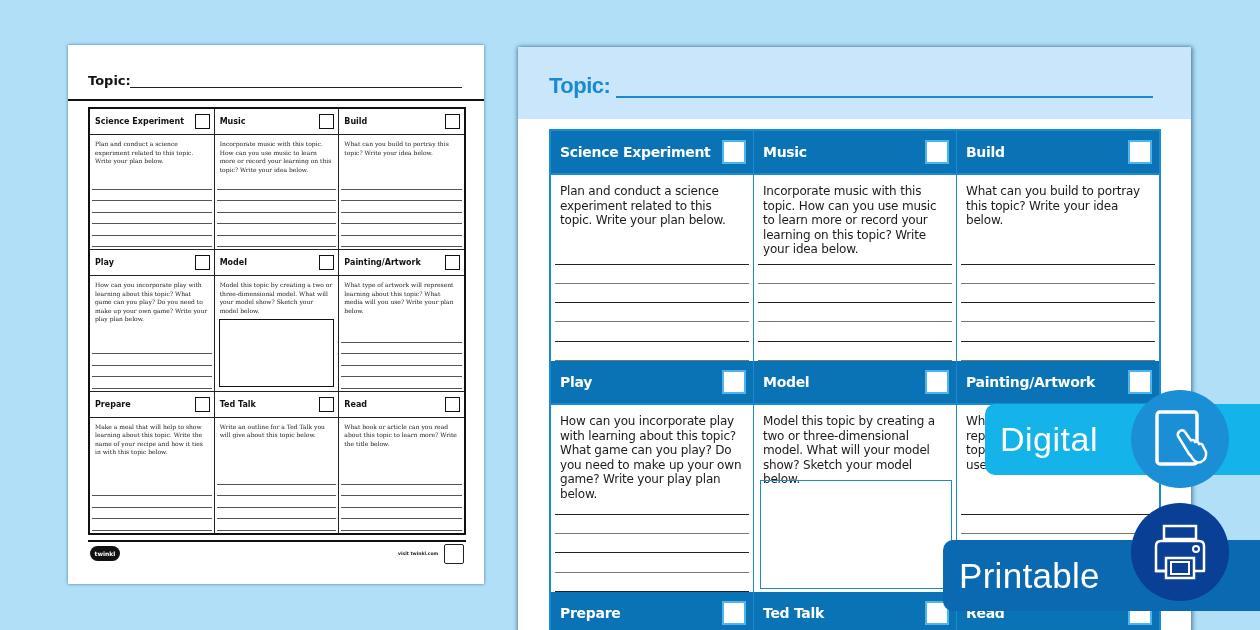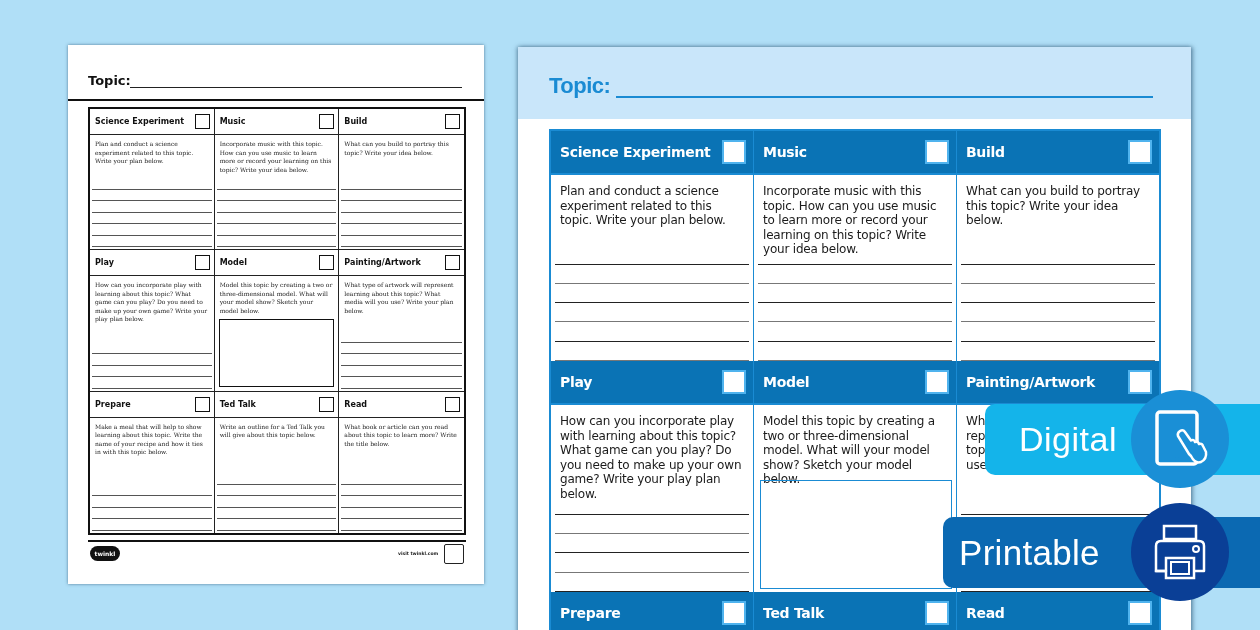--- a/index.html
+++ b/index.html
@@ -68,23 +68,23 @@
   .l-line { height: 19.3px; border-bottom: 1.5px solid #222; }
   .l-line:nth-child(even) { border-bottom-color: #777; }
   .l-box { position: absolute; left: 6px; right: 4px; bottom: 3px; height: 109px; border: 1.5px solid #1a8bd3; }
 
   
   .pill { position: absolute; display: flex; align-items: center; color: #fff; font-family: "Liberation Sans", sans-serif; }
   .pill-digital {
     left: 985px; top: 404px; width: 275px; height: 71px; background: #14b4ea;
     border-radius: 10px 0 0 10px;
   }
-  .pill-digital .pill-label { font-size: 34px; padding-left: 34px; letter-spacing: 0.5px; }
+  .pill-digital .pill-label { font-size: 34px; padding-left: 15px; letter-spacing: 0.5px; }
   .pill-printable {
-    left: 943px; top: 517px; width: 317px; height: 71px; background: #0b69b2;
+    left: 943px; top: 540px; width: 317px; height: 71px; background: #0b69b2;
     border-radius: 10px 0 0 10px;
   }
   .pill-printable .pill-label { font-size: 35px; padding-left: 16px; letter-spacing: 0.3px; }
   .circle { position: absolute; border-radius: 50%; display: flex; align-items: center; justify-content: center; }
   .circle-digital { left: 1131px; top: 390px; width: 98px; height: 98px; background: #1a8fd6; }
   .circle-printable { left: 1131px; top: 503px; width: 98px; height: 98px; background: #0a3f96; }
 </style>
 </head>
 <body>
 

